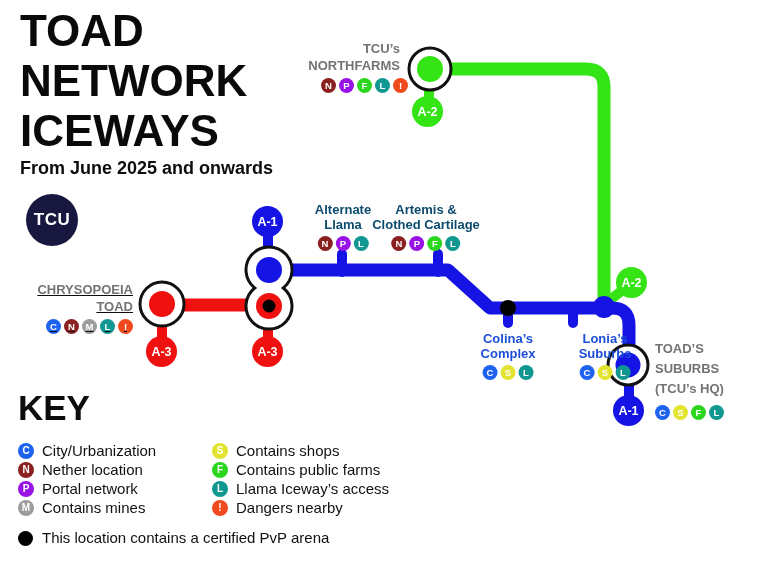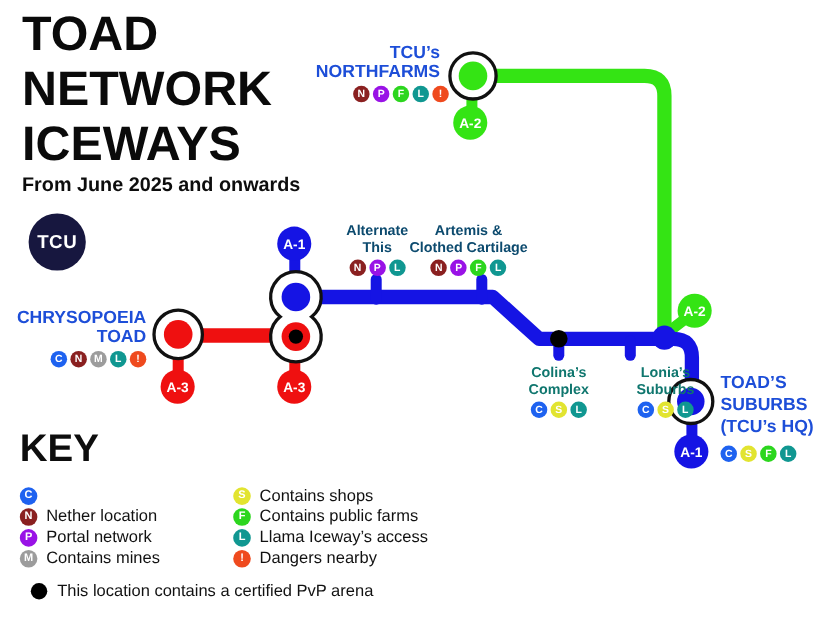--- a/index.html
+++ b/index.html
@@ -7,38 +7,38 @@
           font-family:"Liberation Sans",sans-serif;color:#0d0d0d;}
   .net{position:absolute;left:0;top:0;z-index:1;}
   .title{position:absolute;left:20px;top:6px;font-size:44px;line-height:50px;font-weight:900;
          letter-spacing:0;color:#0a0a0a;z-index:2;}
   .subtitle{position:absolute;left:20px;top:158px;font-size:18px;font-weight:800;z-index:2;}
   .tcu{position:absolute;left:26px;top:194px;width:52px;height:52px;border-radius:50%;
        background:var(--navy);color:#fff;display:flex;align-items:center;justify-content:center;
        font-size:17px;font-weight:800;letter-spacing:.5px;z-index:2;}
   .slabel{position:absolute;z-index:3;display:flex;flex-direction:column;white-space:nowrap;}
   .slabel .ln{line-height:16px;}
-  .bold-label .ln{font-size:16px;font-weight:800;color:#1d4ed8;line-height:17px;}
+  .bold-label .ln{font-size:13px;font-weight:800;color:#737373;line-height:17px;}
   .mid-label .ln{font-size:13px;font-weight:600;color:#0c4a6e;line-height:15px;}
-  .gray-label .ln{font-size:13px;font-weight:600;color:#0f766e;line-height:15px;}
+  .gray-label .ln{font-size:13px;font-weight:600;color:#1d4ed8;line-height:15px;}
   .center{transform:translateX(-50%);align-items:center;text-align:center;}
   .right{align-items:flex-end;text-align:right;}
   .badges{display:flex;gap:3px;margin-top:4px;}
   .badge{width:15px;height:15px;border-radius:50%;color:#fff;font-weight:800;font-size:9.5px;
          display:inline-flex;align-items:center;justify-content:center;flex:0 0 auto;}
   .acircle{position:absolute;width:31px;height:31px;border-radius:50%;z-index:4;color:#fff;
            display:flex;align-items:center;justify-content:center;font-size:12.5px;font-weight:800;}
   .a-blue{background:var(--blue);} .a-green{background:var(--green);} .a-red{background:var(--red);}
   .key-head{position:absolute;left:18px;top:388px;font-size:35px;font-weight:900;z-index:2;}
   .key-col{position:absolute;top:441px;display:flex;flex-direction:column;z-index:2;}
   .key-col .row{display:flex;align-items:center;gap:8px;height:19px;}
   .key-col .row .badge{width:16px;height:16px;font-size:10px;}
   .key-col .row .lab{font-size:15px;color:#111;}
   .col1{left:18px;} .col2{left:212px;}
-  .pvp-note{position:absolute;left:28px;top:529px;display:flex;align-items:center;gap:9px;z-index:2;}
+  .pvp-note{position:absolute;left:18px;top:529px;display:flex;align-items:flex-end;gap:9px;z-index:2;}
   .pvp-note .dot{width:15px;height:15px;border-radius:50%;background:#000;flex:0 0 auto;}
   .pvp-note .lab{font-size:15px;color:#111;}
   .credit{position:absolute;right:20px;top:518px;font-size:18px;font-style:italic;font-weight:500;
           color:#2e2e2e;z-index:2;}
 </style>
 </head>
 <body>
 
 <div class="canvas">
 
@@ -92,40 +92,40 @@
         <span class="badge" style="background: rgb(138, 32, 32);">N</span>
         <span class="badge" style="background: rgb(153, 18, 230);">P</span>
         <span class="badge" style="background: rgb(44, 214, 30);">F</span>
         <span class="badge" style="background: rgb(16, 151, 145);">L</span>
         <span class="badge" style="background: rgb(239, 74, 30);">!</span>
       </span>
   </div>
 
   <div class="slabel mid-label center" style="left:343px;top:202px;">
     <span class="ln">Alternate</span>
-    <span class="ln">This</span>
+    <span class="ln">Llama</span>
     <span class="badges">
         <span class="badge" style="background: rgb(138, 32, 32);">N</span>
         <span class="badge" style="background: rgb(153, 18, 230);">P</span>
         <span class="badge" style="background: rgb(16, 151, 145);">L</span>
       </span>
   </div>
 
   <div class="slabel mid-label center" style="left:426px;top:202px;">
     <span class="ln">Artemis &amp;</span>
     <span class="ln">Clothed Cartilage</span>
     <span class="badges">
         <span class="badge" style="background: rgb(138, 32, 32);">N</span>
         <span class="badge" style="background: rgb(153, 18, 230);">P</span>
         <span class="badge" style="background: rgb(44, 214, 30);">F</span>
         <span class="badge" style="background: rgb(16, 151, 145);">L</span>
       </span>
   </div>
 
-  <div class="slabel bold-label right" style="right:625px;top:281px;">
+  <div class="slabel bold-label right" style="right:625px;top:281px;text-decoration:underline;">
     <span class="ln">CHRYSOPOEIA</span>
     <span class="ln">TOAD</span>
     <span class="badges">
         <span class="badge" style="background: rgb(30, 98, 240);">C</span>
         <span class="badge" style="background: rgb(138, 32, 32);">N</span>
         <span class="badge" style="background: rgb(156, 156, 156);">M</span>
         <span class="badge" style="background: rgb(16, 151, 145);">L</span>
         <span class="badge" style="background: rgb(239, 74, 30);">!</span>
       </span>
   </div>
@@ -166,20 +166,21 @@
   <div class="acircle a-green" style="left:412px;top:96px;">A-2</div>
   <div class="acircle a-green" style="left:616px;top:267px;">A-2</div>
   <div class="acircle a-red" style="left:146px;top:336px;">A-3</div>
   <div class="acircle a-red" style="left:252px;top:336px;">A-3</div>
   <div class="acircle a-blue" style="left:613px;top:395px;">A-1</div>
 
   <div class="key-head">KEY</div>
   <div class="key-col col1">
     <div class="row">
       <span class="badge" style="background: rgb(30, 98, 240);">C</span>
+      <span class="lab">City/Urbanization</span>
       </div>
     <div class="row">
       <span class="badge" style="background: rgb(138, 32, 32);">N</span>
       <span class="lab">Nether location</span>
       </div>
     <div class="row">
       <span class="badge" style="background: rgb(153, 18, 230);">P</span>
       <span class="lab">Portal network</span>
       </div>
     <div class="row">

